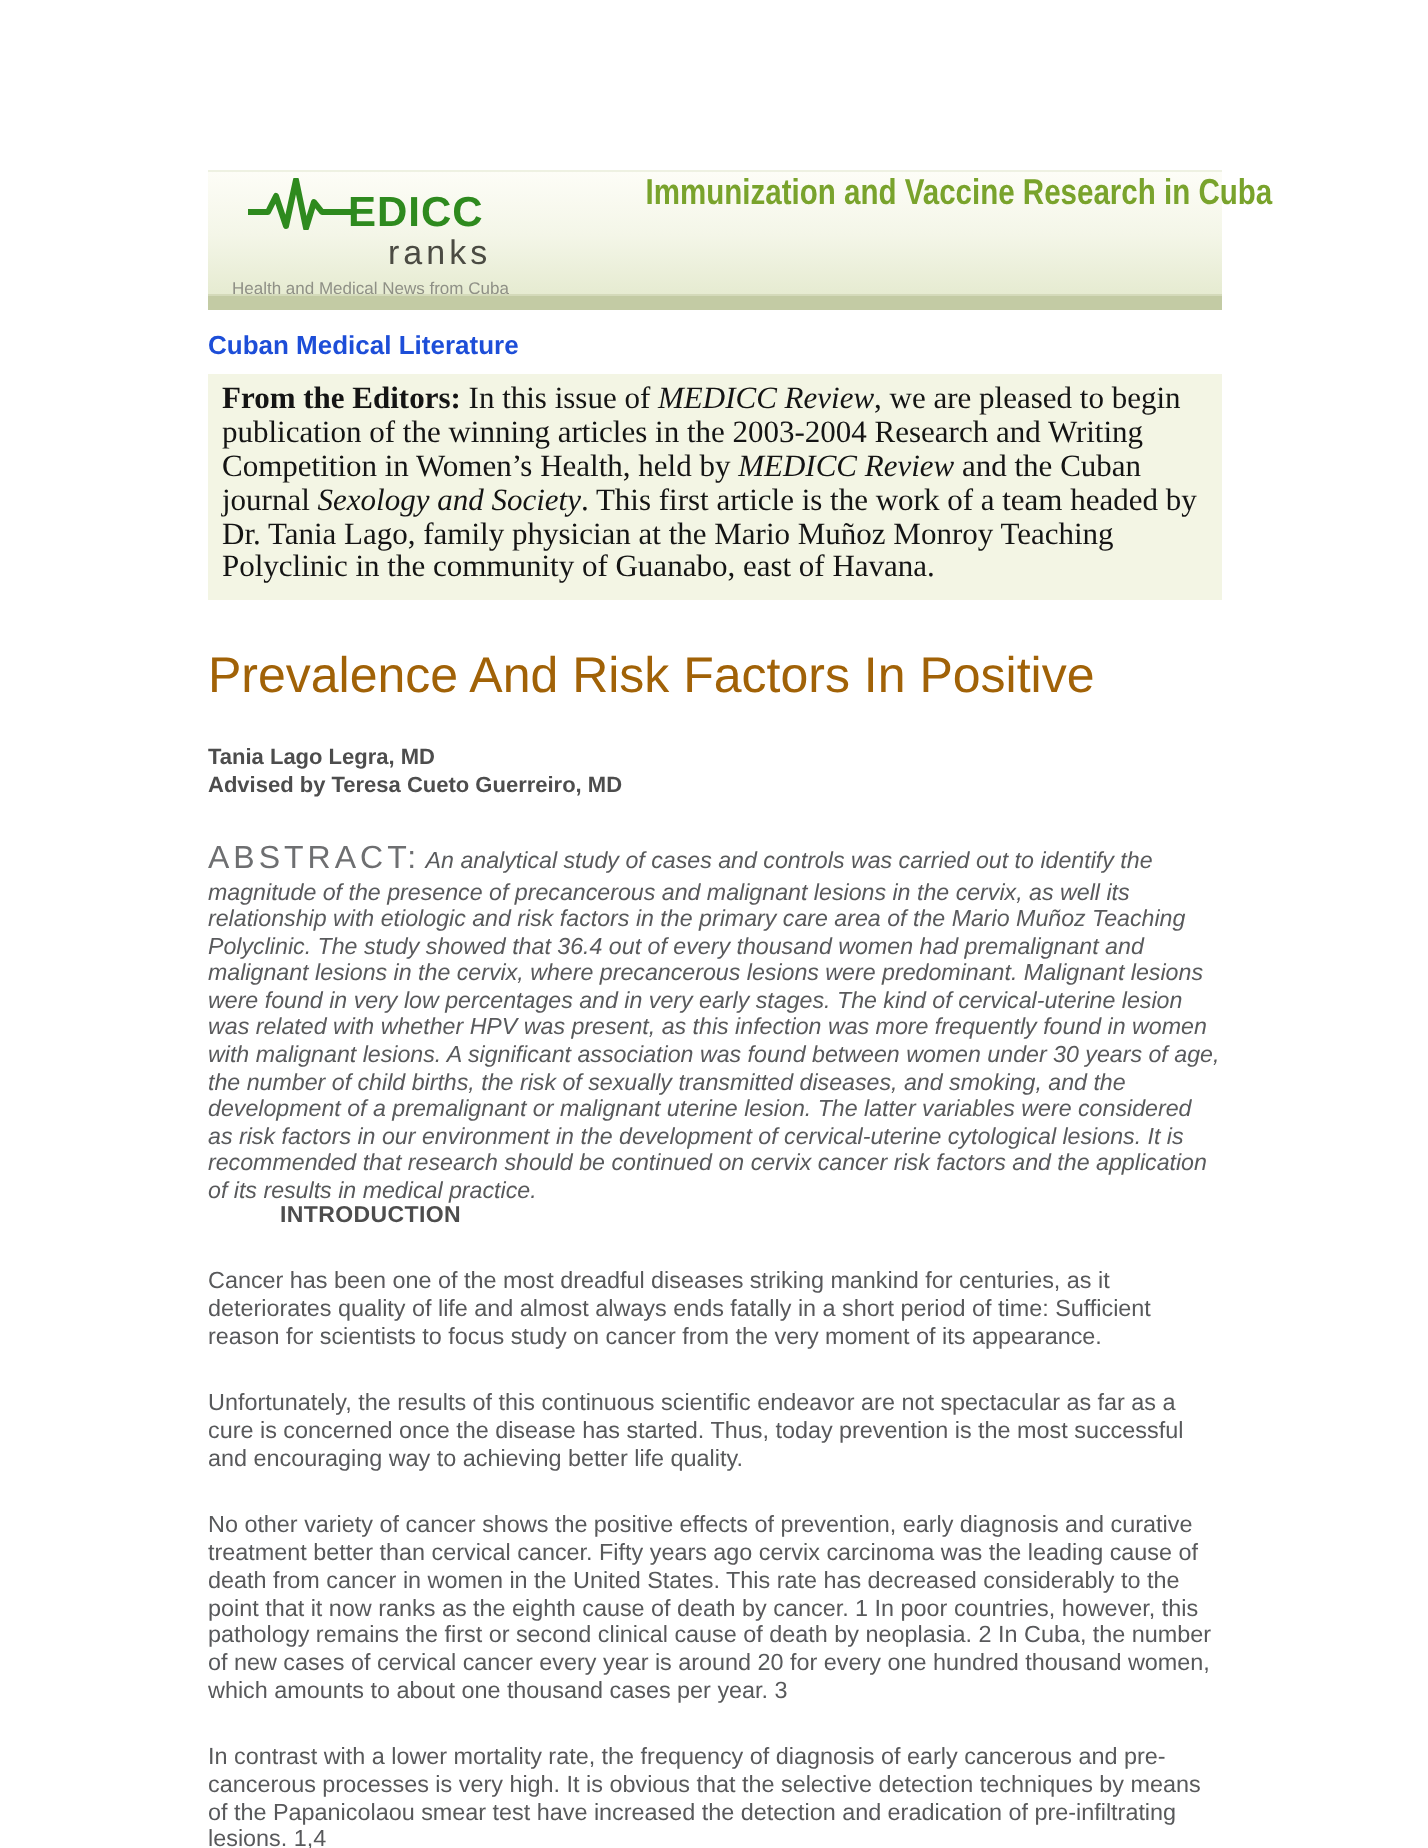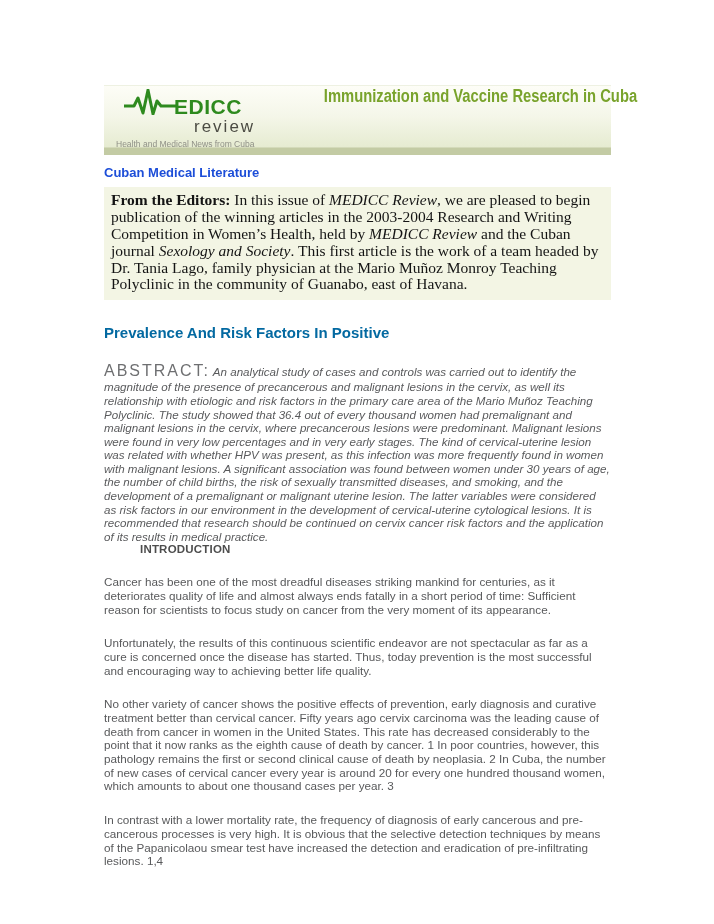--- a/index.html
+++ b/index.html
@@ -30,21 +30,21 @@
   
   .section-label { margin-top: 10px; font-size: 13px; font-weight: bold; color: #1d4ed8; }
 
   
   .editors-box { margin-top: 7px; background: #f3f5e4; padding: 5px 7px 7px 7px;
     font-family: "Liberation Serif", serif; font-size: 15.5px; line-height: 1.09; color: #141414; }
   .editors-box .lead { font-weight: bold; }
   .editors-box .brand-italic { font-weight: normal; font-style: italic; }
 
   
-  .article-title { margin-top: 24px; font-size: 15px; font-weight: bold; color: #0369a1; line-height: 1.16; }
+  .article-title { margin-top: 24px; font-size: 25px; font-weight: normal; color: #a16207; line-height: 1.16; }
   .authors { margin-top: 20px; font-size: 11px; font-weight: bold; color: #4d4d4d; line-height: 1.25; }
 
   .abstract { margin-top: 20px; font-size: 11.6px; font-style: italic; color: #595a5c; line-height: 1.17; }
   .abstract-label { font-style: normal; font-size: 16px; color: #6e6f71; letter-spacing: 2px; }
 
   .intro-heading { font-size: 11.5px; font-weight: bold; color: #4d4d4d; letter-spacing: 0.2px; padding-left: 36px; }
 
   .body-para { margin-top: 20px; font-size: 11.7px; color: #58595b; line-height: 1.17; }
 </style>
 </head>
@@ -55,40 +55,44 @@
 
     <div class="masthead">
       <div class="masthead-inner">
         <div class="logo">
           <div class="logo-top">
             <svg class="ekg" width="52" height="26" viewBox="0 0 52 26">
               <polyline points="0,17 10,17 14,9 19,24 24,1 29,25 33,12 37,17 52,17" fill="none" stroke="#2e8a1e" stroke-width="3" stroke-linejoin="round" stroke-linecap="round"></polyline>
             </svg>
             <span class="brand-top">EDICC</span>
           </div>
-          <div class="brand-review">review</div>
+          <div class="brand-review">ranks</div>
           <div class="logo-tagline">Health and Medical News from Cuba</div>
         </div>
         <div class="banner-title">
           <span>Immunization and Vaccine Research in Cuba</span>
         </div>
       </div>
       <div class="banner-stripe"></div>
     </div>
 
     <div class="section-label">Cuban Medical Literature</div>
 
     <div class="editors-box">
       <span class="lead">From the Editors:</span><span> In this issue of </span><span class="brand-italic">MEDICC Review</span><span>, we are pleased to begin publication of the winning articles in the 2003-2004 Research and Writing Competition in Women’s Health, held by </span><span class="brand-italic">MEDICC Review</span><span> and the Cuban journal </span><span class="brand-italic">Sexology and Society</span><span>. This first article is the work of a team headed by Dr. Tania Lago, family physician at the Mario Muñoz Monroy Teaching Polyclinic in the community of Guanabo, east of Havana.</span>
     </div>
 
     <h1 class="article-title">
       <span>Prevalence And Risk Factors In Positive</span><br>
     </h1>
 
+    <div class="authors">
+      <div>Tania Lago Legra, MD</div>
+      <div>Advised by Teresa Cueto Guerreiro, MD</div>
+    </div>
 
     <p class="abstract">
       <span class="abstract-label">ABSTRACT:</span><span> An analytical study of cases and controls was carried out to identify the magnitude of the presence of precancerous and malignant lesions in the cervix, as well its relationship with etiologic and risk factors in the primary care area of the Mario Muñoz Teaching Polyclinic. The study showed that 36.4 out of every thousand women had premalignant and malignant lesions in the cervix, where precancerous lesions were predominant. Malignant lesions were found in very low percentages and in very early stages. The kind of cervical-uterine lesion was related with whether HPV was present, as this infection was more frequently found in women with malignant lesions. A significant association was found between women under 30 years of age, the number of child births, the risk of sexually transmitted diseases, and smoking, and the development of a premalignant or malignant uterine lesion. The latter variables were considered as risk factors in our environment in the development of cervical-uterine cytological lesions. It is recommended that research should be continued on cervix cancer risk factors and the application of its results in medical practice.</span>
     </p>
 
     <div class="intro-heading">INTRODUCTION</div>
 
     <p class="body-para">Cancer has been one of the most dreadful diseases striking mankind for centuries, as it deteriorates quality of life and almost always ends fatally in a short period of time: Sufficient reason for scientists to focus study on cancer from the very moment of its appearance.</p>
     <p class="body-para">Unfortunately, the results of this continuous scientific endeavor are not spectacular as far as a cure is concerned once the disease has started. Thus, today prevention is the most successful and encouraging way to achieving better life quality.</p>
     <p class="body-para">No other variety of cancer shows the positive effects of prevention, early diagnosis and curative treatment better than cervical cancer. Fifty years ago cervix carcinoma was the leading cause of death from cancer in women in the United States. This rate has decreased considerably to the point that it now ranks as the eighth cause of death by cancer. 1 In poor countries, however, this pathology remains the first or second clinical cause of death by neoplasia. 2 In Cuba, the number of new cases of cervical cancer every year is around 20 for every one hundred thousand women, which amounts to about one thousand cases per year. 3</p>

